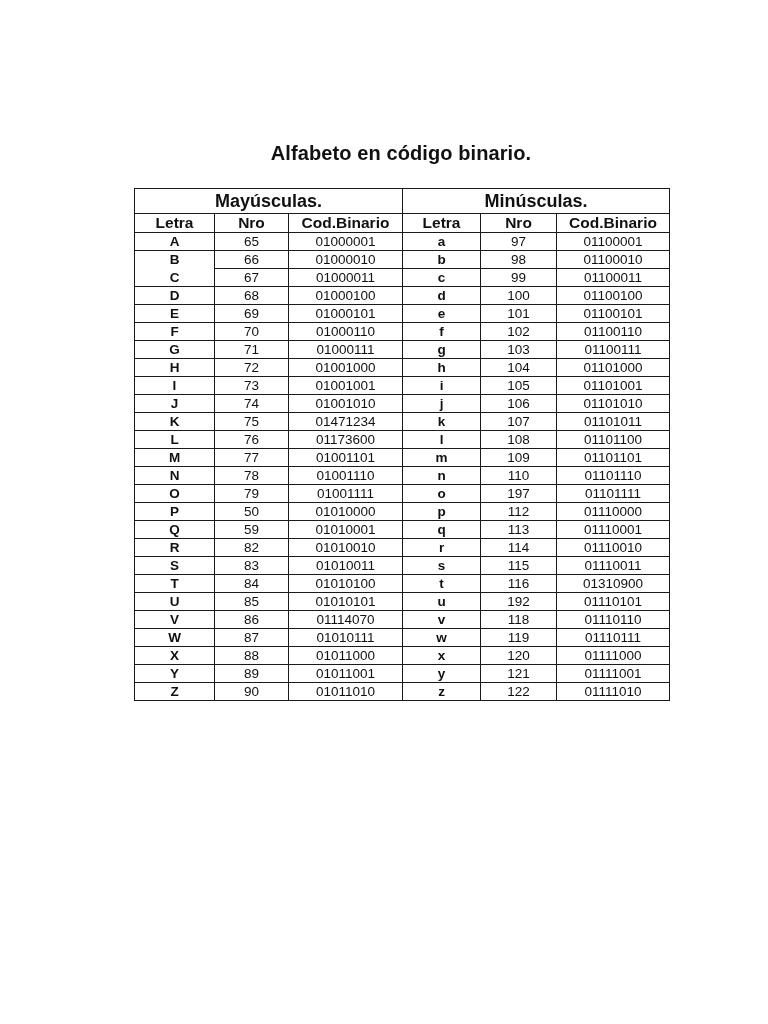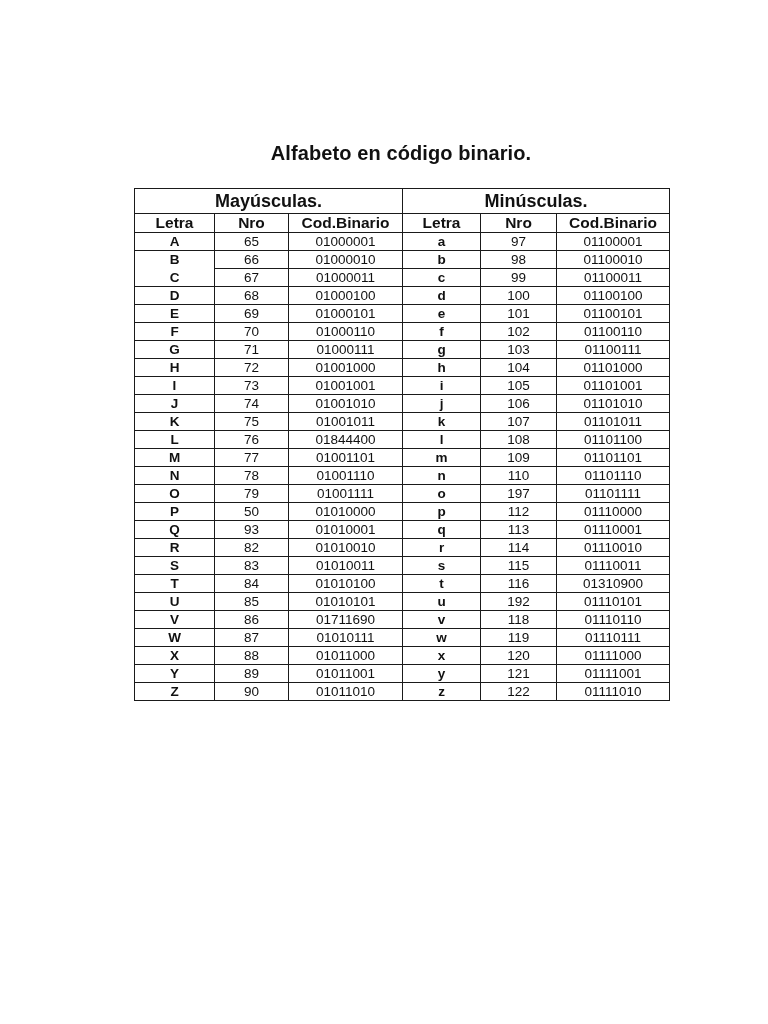--- a/index.html
+++ b/index.html
@@ -181,29 +181,29 @@
         <td class="letter">J</td>
         <td>74</td>
         <td>01001010</td>
         <td class="letter">j</td>
         <td>106</td>
         <td>01101010</td>
       </tr>
       <tr class="data-row">
         <td class="letter">K</td>
         <td>75</td>
-        <td>01001011</td>
+        <td>01471234</td>
         <td class="letter">k</td>
         <td>107</td>
         <td>01101011</td>
       </tr>
       <tr class="data-row">
         <td class="letter">L</td>
         <td>76</td>
-        <td>01844400</td>
+        <td>01173600</td>
         <td class="letter">l</td>
         <td>108</td>
         <td>01101100</td>
       </tr>
       <tr class="data-row">
         <td class="letter">M</td>
         <td>77</td>
         <td>01001101</td>
         <td class="letter">m</td>
         <td>109</td>
@@ -228,21 +228,21 @@
       <tr class="data-row">
         <td class="letter">P</td>
         <td>50</td>
         <td>01010000</td>
         <td class="letter">p</td>
         <td>112</td>
         <td>01110000</td>
       </tr>
       <tr class="data-row">
         <td class="letter">Q</td>
-        <td>93</td>
+        <td>59</td>
         <td>01010001</td>
         <td class="letter">q</td>
         <td>113</td>
         <td>01110001</td>
       </tr>
       <tr class="data-row">
         <td class="letter">R</td>
         <td>82</td>
         <td>01010010</td>
         <td class="letter">r</td>
@@ -269,21 +269,21 @@
         <td class="letter">U</td>
         <td>85</td>
         <td>01010101</td>
         <td class="letter">u</td>
         <td>192</td>
         <td>01110101</td>
       </tr>
       <tr class="data-row">
         <td class="letter">V</td>
         <td>86</td>
-        <td>01711690</td>
+        <td>01114070</td>
         <td class="letter">v</td>
         <td>118</td>
         <td>01110110</td>
       </tr>
       <tr class="data-row">
         <td class="letter">W</td>
         <td>87</td>
         <td>01010111</td>
         <td class="letter">w</td>
         <td>119</td>

